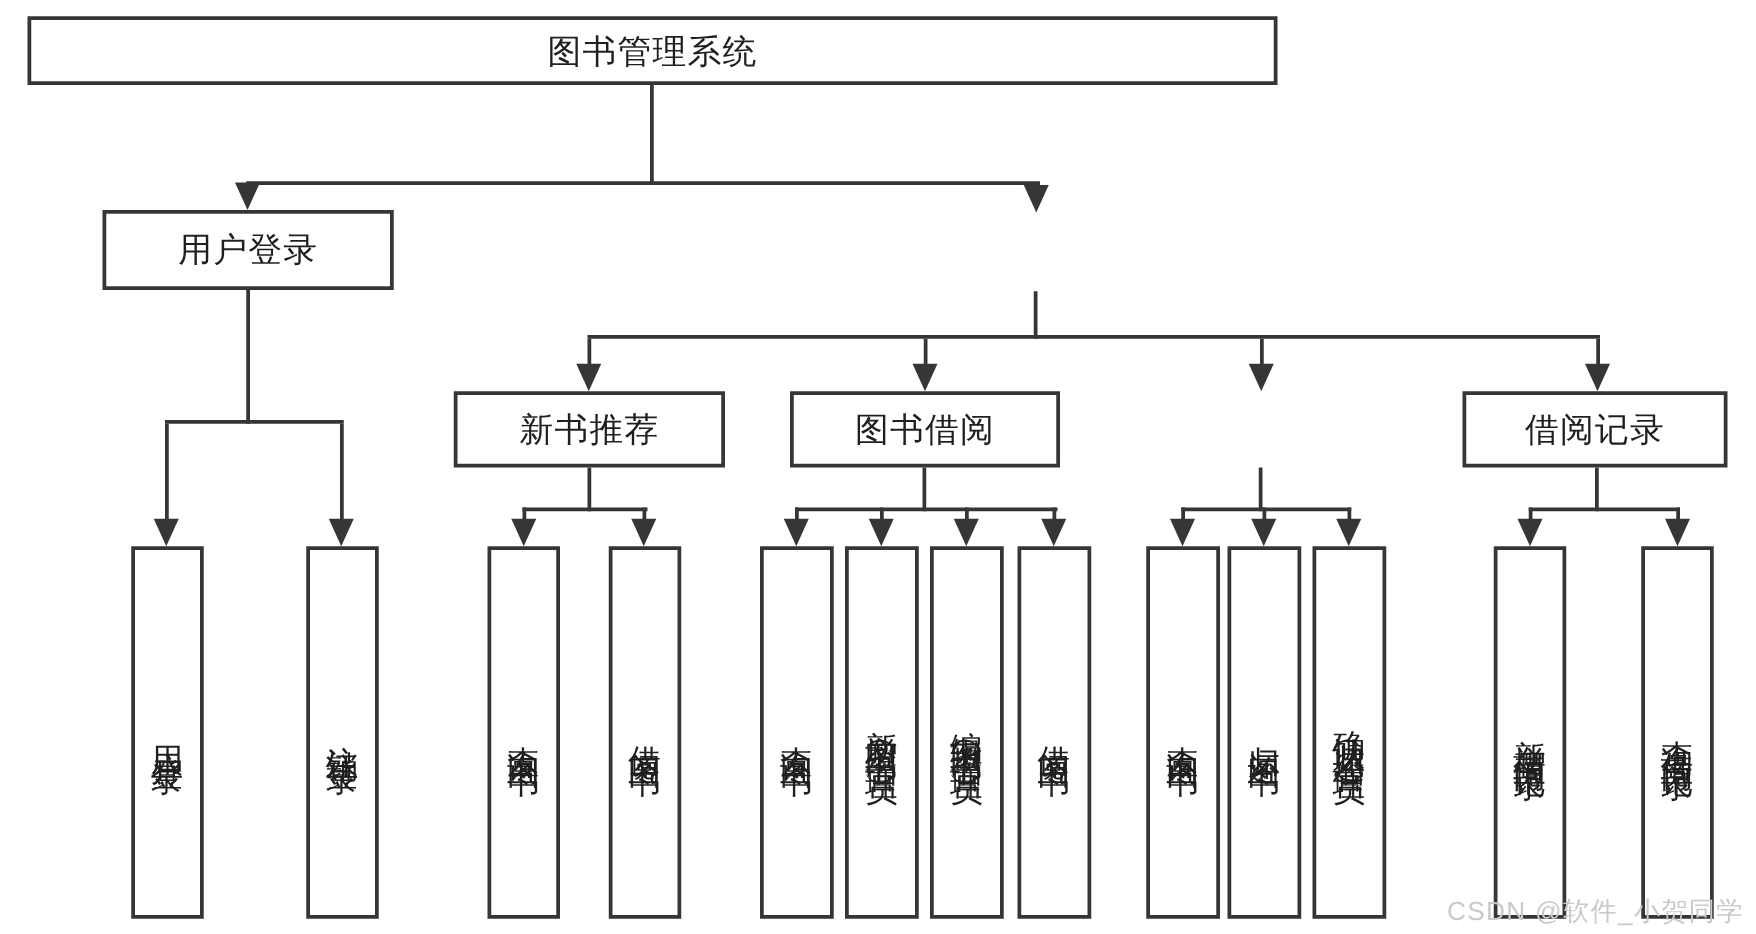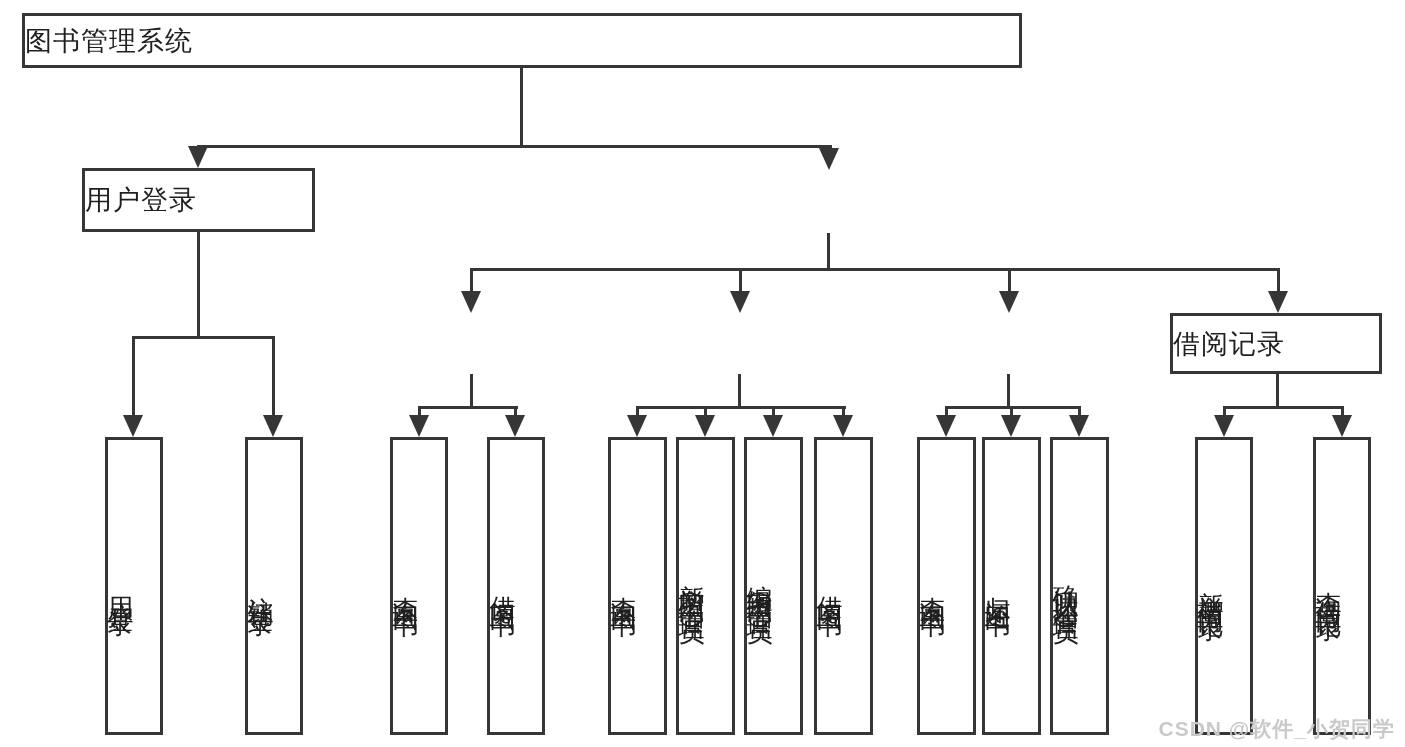--- a/index.html
+++ b/index.html
@@ -20,20 +20,21 @@
     background: var(--bg);
     overflow: hidden;
   }
   .box {
     position: absolute;
     box-sizing: border-box;
     background: var(--bg);
     border: 3px solid var(--line);
     display: flex;
     align-items: center;
+    justify-content: center;
   }
   .hlabel {
     font-size: 27px;
     letter-spacing: 1px;
     color: var(--text);
     white-space: nowrap;
   }
   .vlabel {
     writing-mode: vertical-rl;
     text-orientation: mixed;
@@ -56,21 +57,20 @@
     border-top: 22px solid var(--line);
   }
   .watermark {
     position: absolute;
     right: 10px;
     bottom: 4px;
     font-size: 21px;
     letter-spacing: 1px;
     color: var(--watermark);
     white-space: nowrap;
-    font-weight: bold;
   }
 </style>
 </head>
 <body>
 
 <div class="canvas">
 
   <div class="box" style="left:22px;top:13px;width:1000px;height:55px">
     <span class="hlabel">图书管理系统</span>
   </div>
@@ -95,20 +95,26 @@
   <div class="line" style="left:470px;top:268px;width:810px;height:3px"></div>
   <div class="line" style="left:470px;top:271px;width:3px;height:22px"></div>
   <div class="tri" style="left:461px;top:291px"></div>
   <div class="line" style="left:739px;top:271px;width:3px;height:22px"></div>
   <div class="tri" style="left:730px;top:291px"></div>
   <div class="line" style="left:1008px;top:271px;width:3px;height:22px"></div>
   <div class="tri" style="left:999px;top:291px"></div>
   <div class="line" style="left:1277px;top:271px;width:3px;height:22px"></div>
   <div class="tri" style="left:1268px;top:291px"></div>
 
+  <div class="box" style="left:363px;top:313px;width:217px;height:61px">
+    <span class="hlabel">新书推荐</span>
+  </div>
+  <div class="box" style="left:632px;top:313px;width:216px;height:61px">
+    <span class="hlabel">图书借阅</span>
+  </div>
   <div class="box" style="left:1170px;top:313px;width:212px;height:61px">
     <span class="hlabel">借阅记录</span>
   </div>
 
   <div class="line" style="left:470px;top:374px;width:3px;height:35px"></div>
   <div class="line" style="left:418px;top:406px;width:100px;height:3px"></div>
   <div class="line" style="left:418px;top:406px;width:3px;height:12px"></div>
   <div class="tri" style="left:409px;top:415px"></div>
   <div class="line" style="left:514px;top:406px;width:3px;height:12px"></div>
   <div class="tri" style="left:505px;top:415px"></div>

